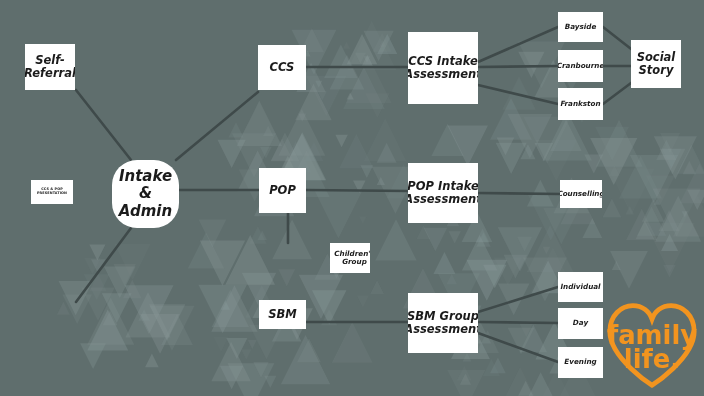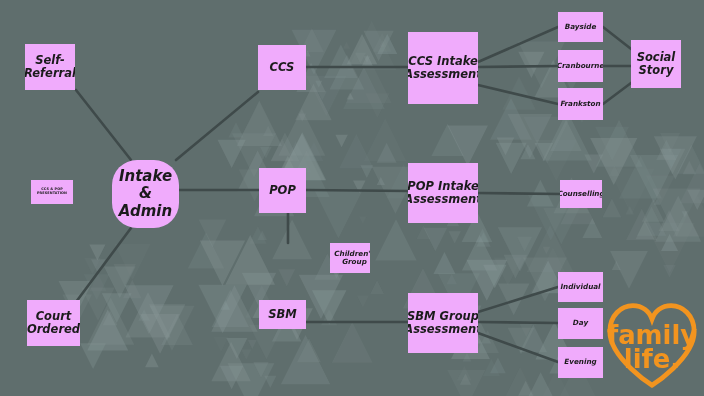--- a/index.html
+++ b/index.html
@@ -20,21 +20,21 @@
     left: 0; top: 0;
     width: 704px; height: 396px;
     pointer-events: none;
   }
   #deco { z-index: 1; }
   #edges { z-index: 2; }
   #nodes { position: absolute; left:0; top:0; width:704px; height:396px; z-index: 3; }
 
   .node {
     position: absolute;
-    background: #f0abfc;
+    background: #ffffff;
     color: #1b1b1b;
     display: flex;
     align-items: center;
     justify-content: center;
     text-align: center;
     font-style: italic;
     font-weight: bold;
     line-height: 1.16;
     box-sizing: border-box;
     padding: 2px;
@@ -319,24 +319,20 @@
 Referral</span>
       </div>
       <div class="node n-tiny" style="left: 31px; top: 180px; width: 42px; height: 24px;">
         <span style="white-space: pre-line;">CCS &amp; POP
 PRESENTATION</span>
       </div>
       <div class="node n-huge" style="left: 112px; top: 160px; width: 67px; height: 68px;">
         <span style="white-space: pre-line;">Intake &amp;
 Admin</span>
       </div>
-      <div class="node n-mid" style="left: 27px; top: 300px; width: 53px; height: 46px;">
-        <span style="white-space: pre-line;">Court
-Ordered</span>
-      </div>
       <div class="node n-mid" style="left: 258px; top: 45px; width: 48px; height: 45px;">
         <span style="white-space: pre-line;">CCS</span>
       </div>
       <div class="node n-mid" style="left: 259px; top: 168px; width: 47px; height: 45px;">
         <span style="white-space: pre-line;">POP</span>
       </div>
       <div class="node n-mid" style="left: 259px; top: 300px; width: 47px; height: 29px;">
         <span style="white-space: pre-line;">SBM</span>
       </div>
       <div class="node n-small" style="left: 330px; top: 243px; width: 40px; height: 30px;">

